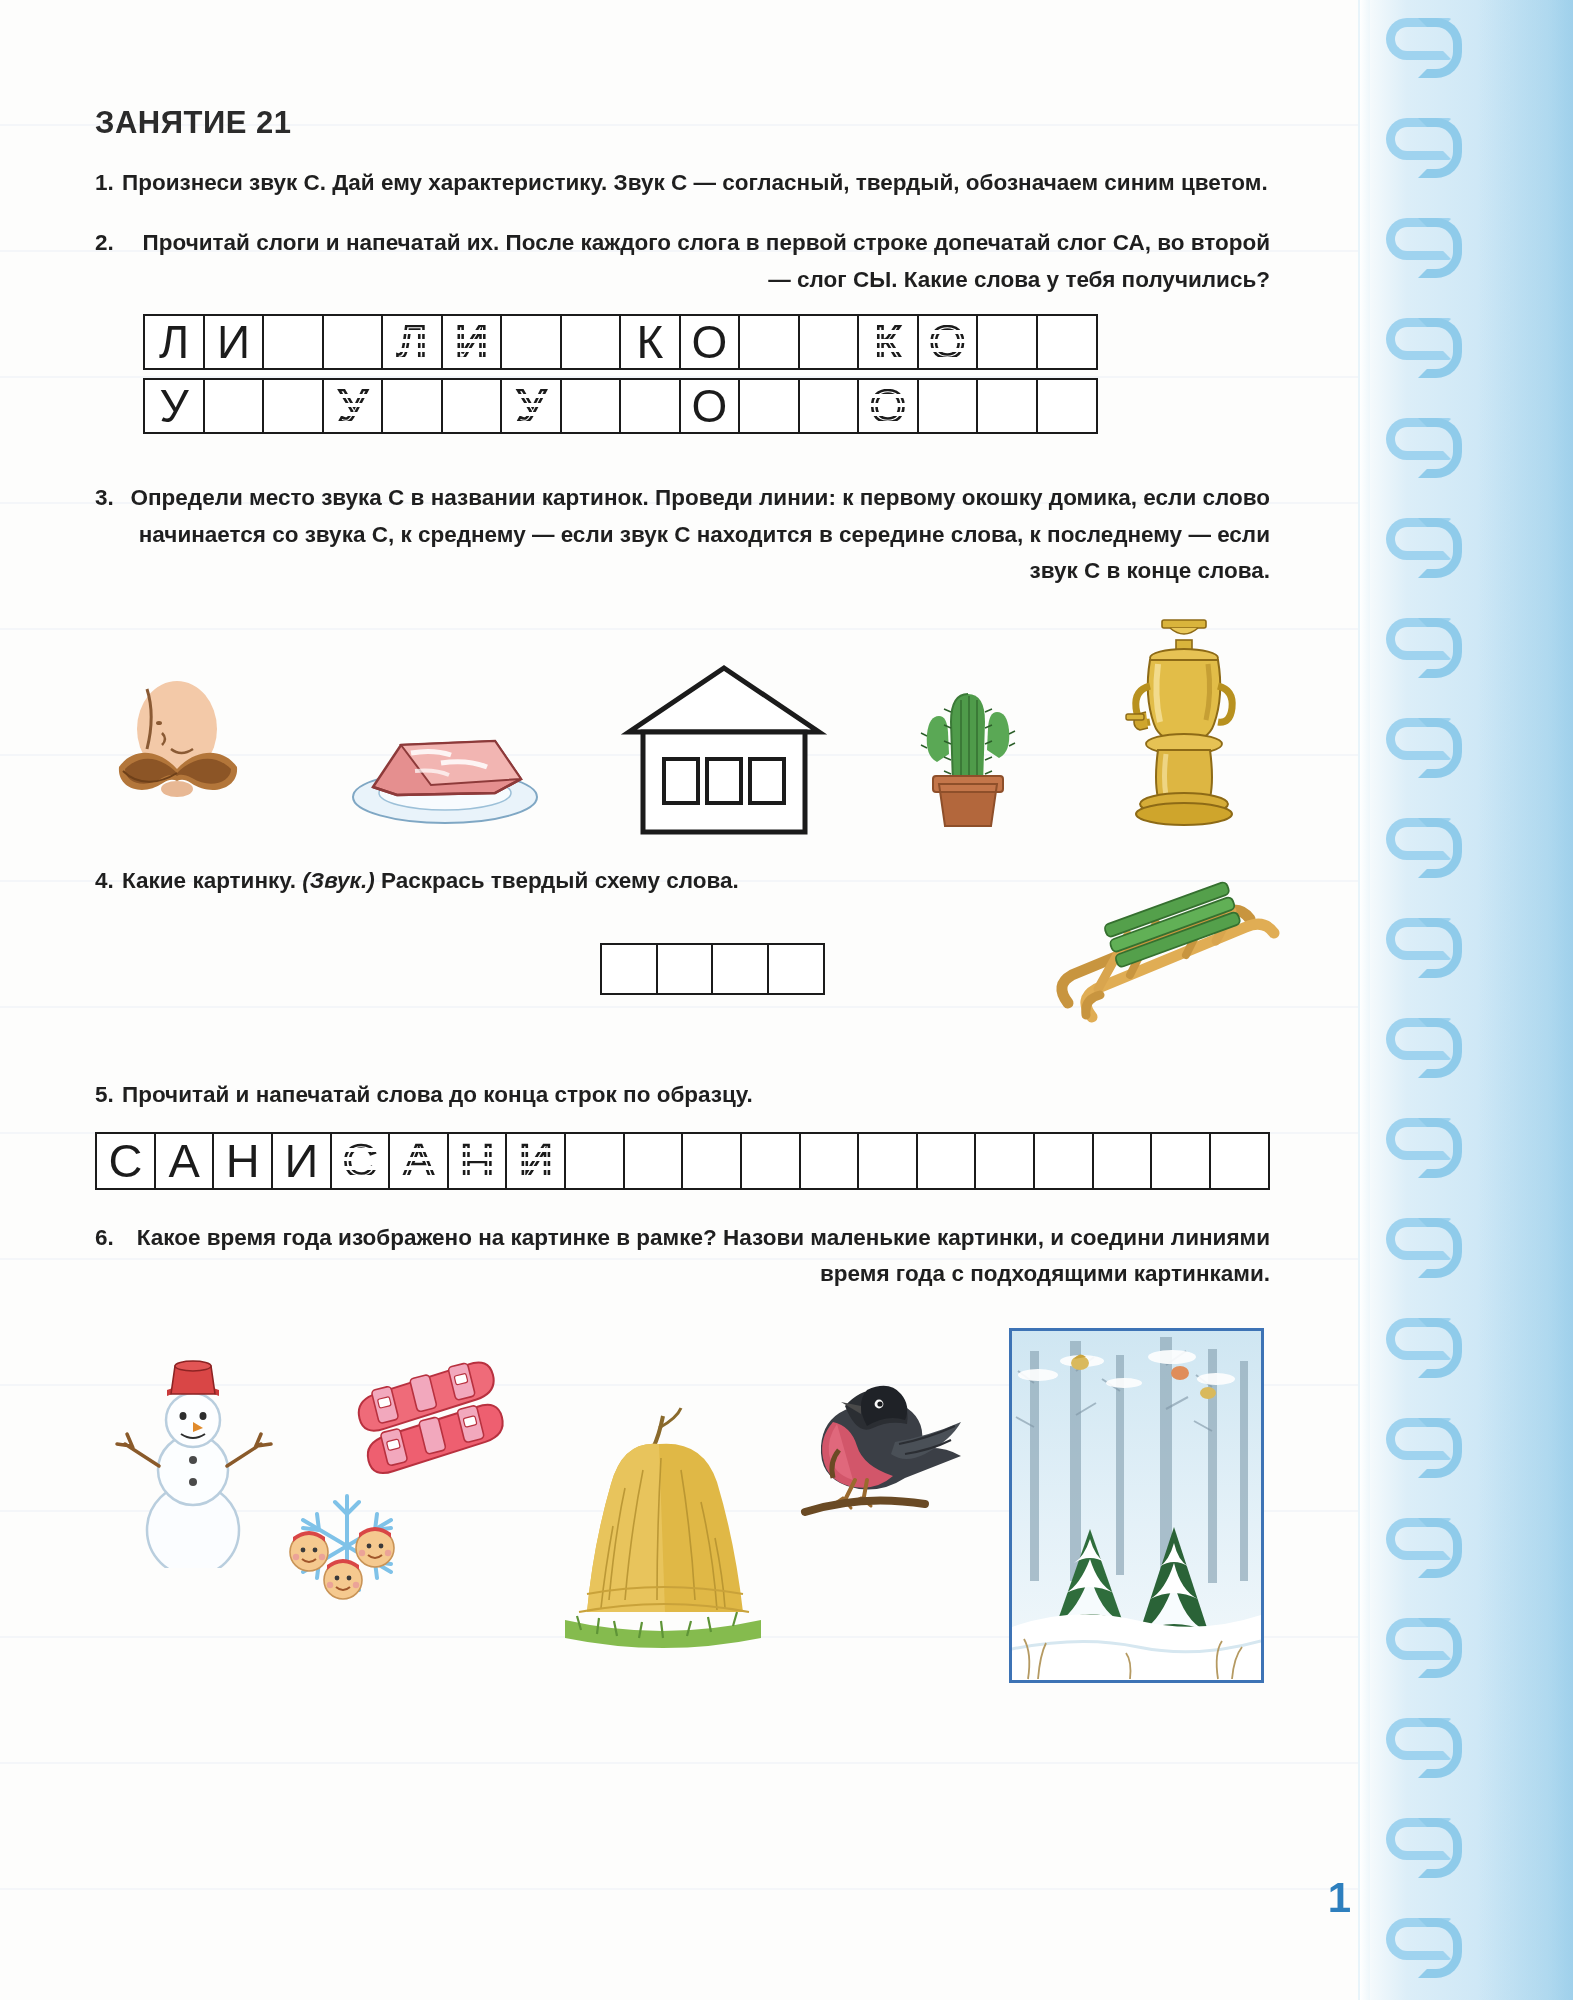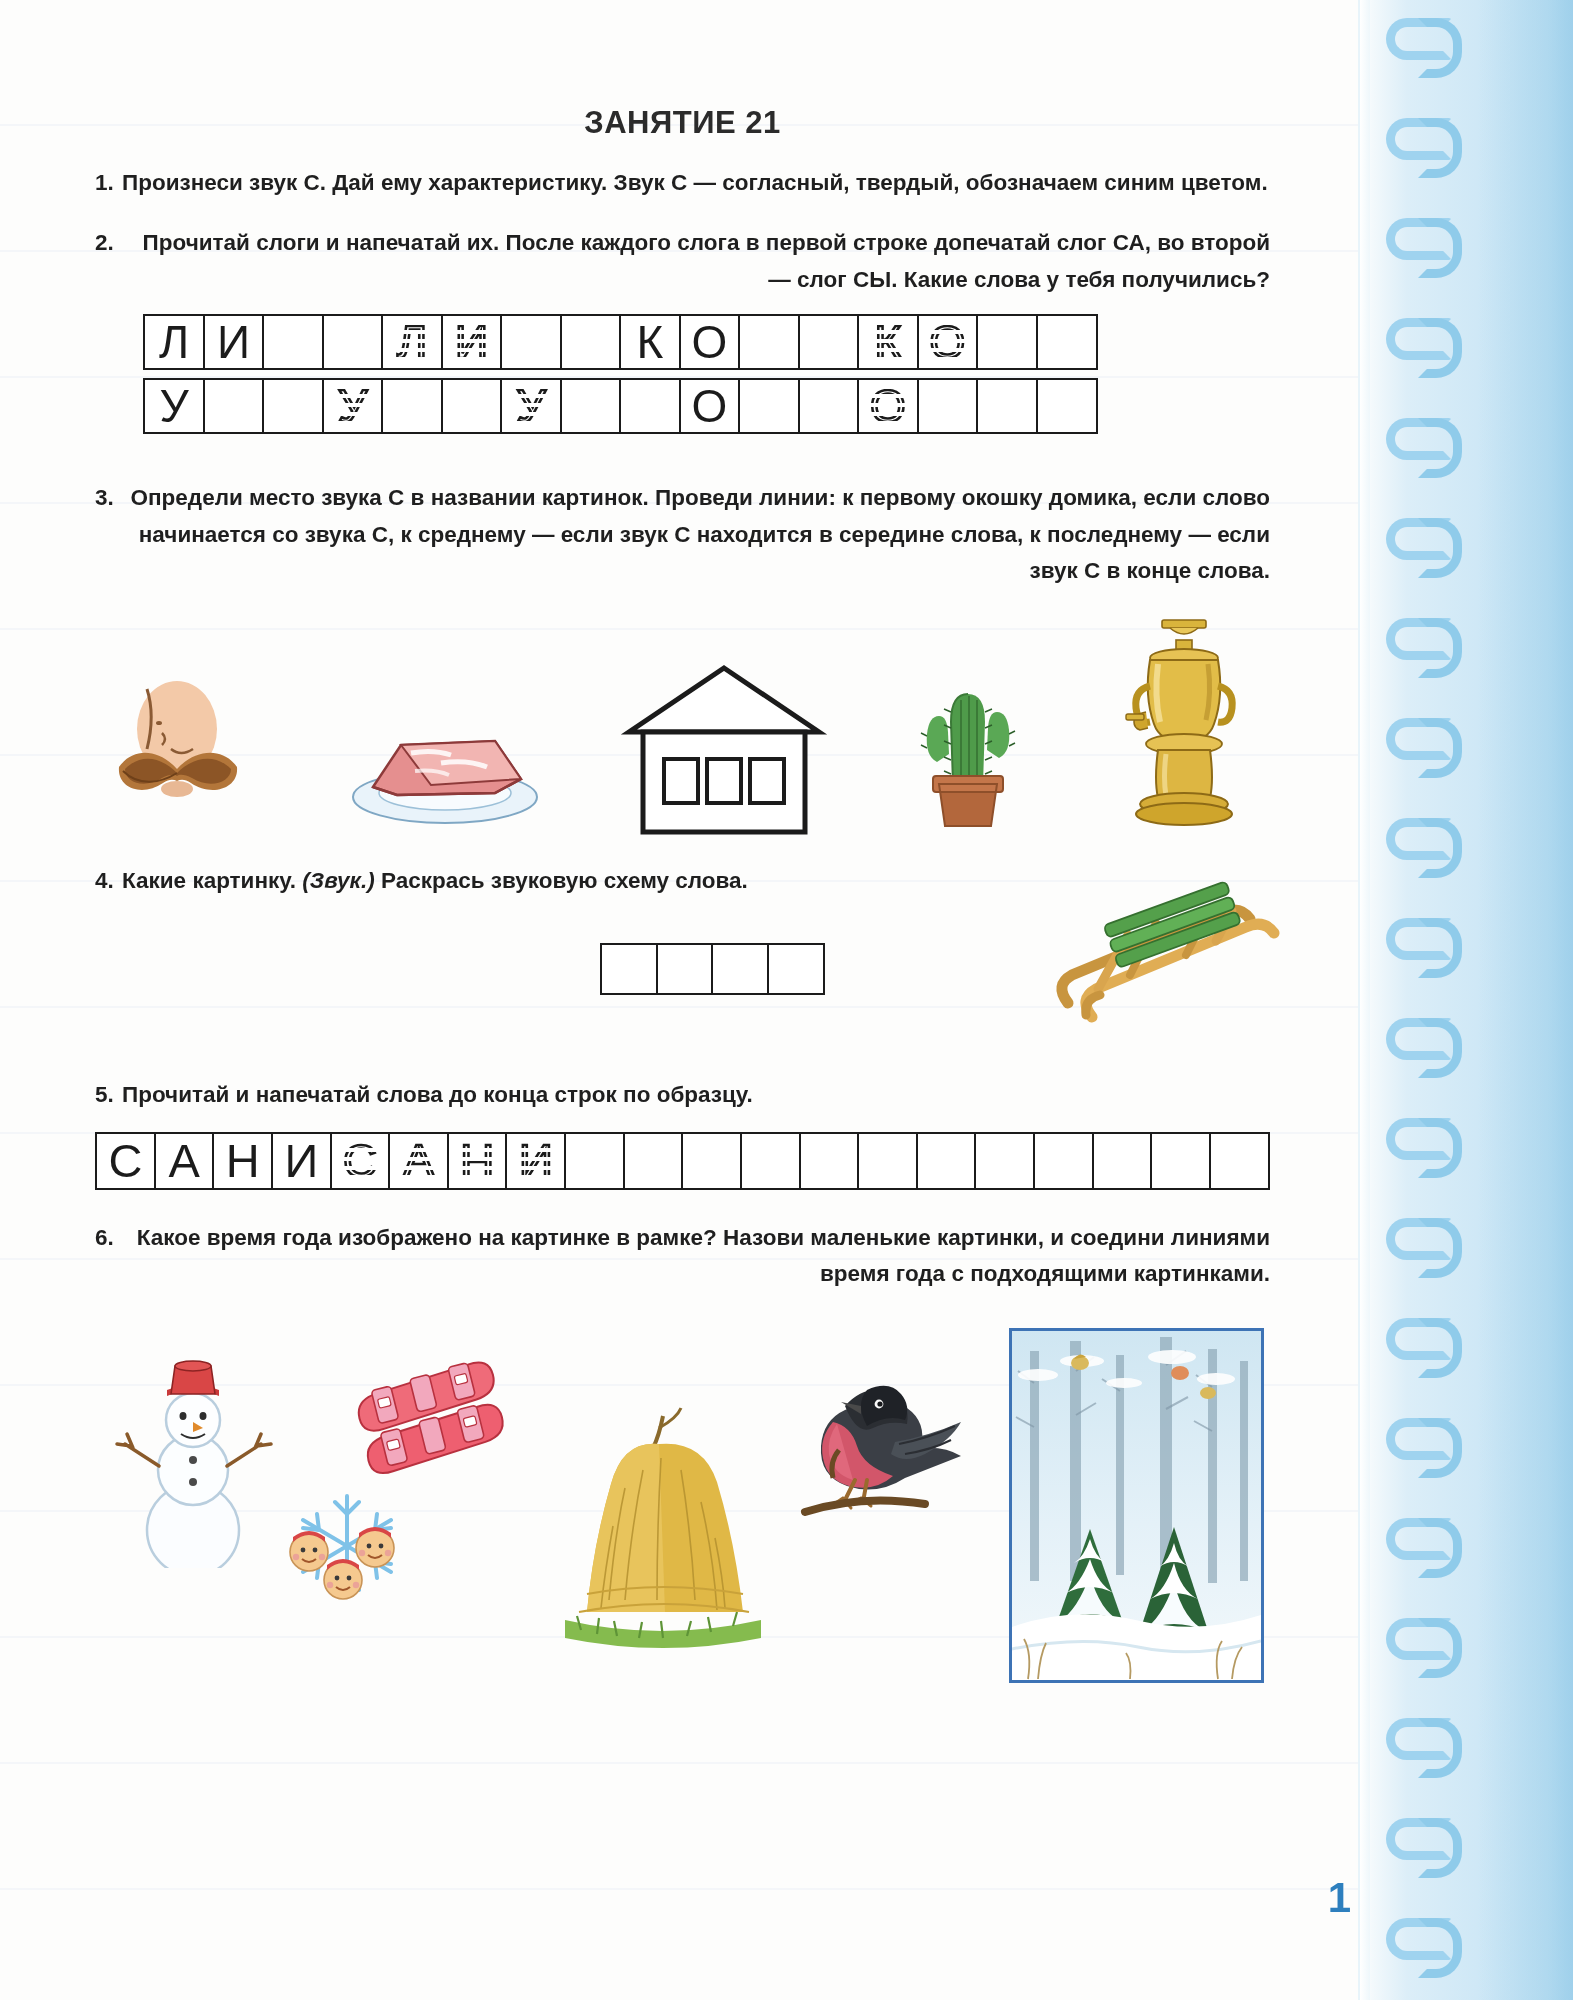--- a/index.html
+++ b/index.html
@@ -49,21 +49,20 @@
   }
 
   
   .content {
     position: absolute; top: 0; left: 0;
     width: 1360px; height: 2000px;
     padding: 0 90px 0 95px;
   }
 
   .page-title {
-    text-align: center;
     font-size: 31px;
     font-weight: bold;
     letter-spacing: .5px;
     color: #2b2b2b;
     margin-top: 105px;
   }
 
   .task {
     display: flex;
     margin-top: 24px;
@@ -389,21 +388,21 @@
           <ellipse cx="80" cy="198" rx="48" ry="11" fill="#cfa52c" stroke="#8d6a16" stroke-width="2"></ellipse>
         </svg>
       </div>
     </div>
 
     <div class="task" style="margin-top:28px">
       <div class="task-num">4.</div>
       <div class="task-text">
         <span>Какие картинку.</span>
         <span class="italic">(Звук.)</span>
-        <span>Раскрась звуковую схему слова.</span>
+        <span>Раскрась твердый схему слова.</span>
       </div>
     </div>
 
     <div class="scheme-area">
       <div class="scheme" id="scheme">
           <div class="sc"></div>
           <div class="sc"></div>
           <div class="sc"></div>
           <div class="sc"></div>
         </div>

